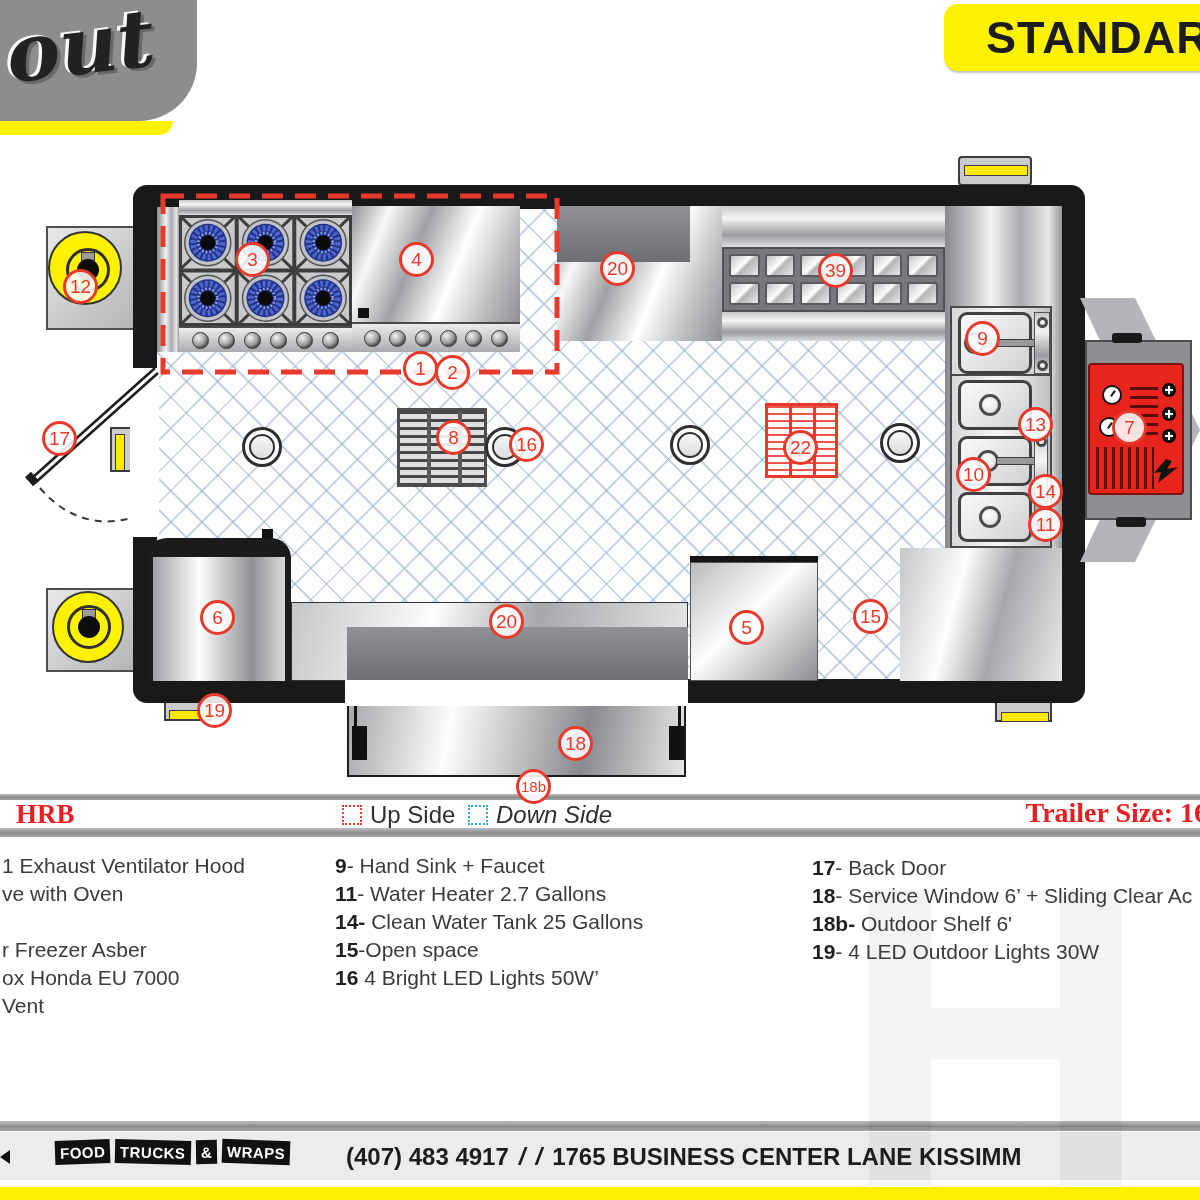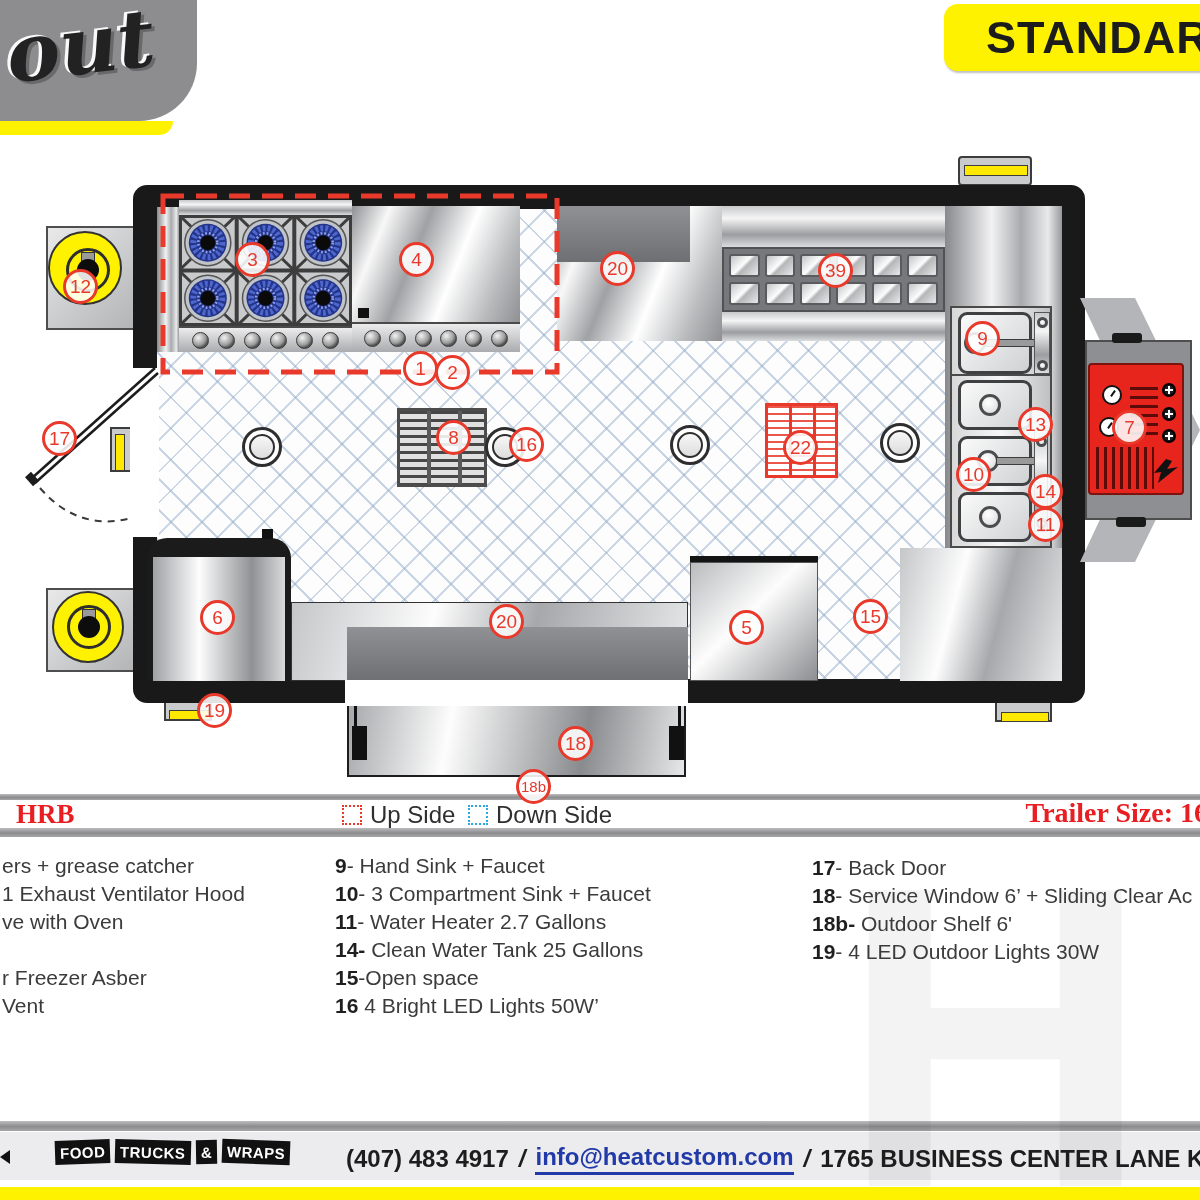--- a/index.html
+++ b/index.html
@@ -334,38 +334,37 @@
         <i></i>
       </div>
     </div>
 
   <div class="abs bar" style="top:794px;height:6px;"></div>
   <div class="abs serif-red" style="left:16px;top:799px;font-size:27px;">HRB</div>
   <div class="abs sidekey" style="left:342px;top:801px;">
     <span class="keysq" style="border:2px dotted #e8392b;"></span>
     <span>Up Side</span>
   </div>
-  <div class="abs sidekey" style="left:468px;top:801px;">
+  <div class="abs sidekey" style="left:468px;top:801px;font-style:italic;">
     <span class="keysq" style="border:2px dotted #29abe2;"></span>
     <span>Down Side</span>
   </div>
   <div class="abs serif-red" style="right:-8px;top:797px;font-size:28px;white-space:nowrap;">Trailer Size: 16</div>
   <div class="abs bar" style="top:828px;height:9px;"></div>
 
   <div class="lc" id="col1" style="left:2px;top:852px;">
-      <div>ers + grease catcher</div>
       <div>1 Exhaust Ventilator Hood</div>
       <div>ve with Oven</div>
       <div>&nbsp;</div>
       <div>r Freezer Asber</div>
+      <div>ox Honda EU 7000</div>
       <div>Vent</div>
     </div>
   <div class="lc" id="col2" style="left:335px;top:852px;">
       <div><span class="num">9</span><span>- Hand Sink + Faucet</span></div>
-      <div><span class="num">10</span><span>-  3 Compartment Sink + Faucet</span></div>
       <div><span class="num">11</span><span>- Water Heater 2.7 Gallons</span></div>
       <div><span class="num">14-</span><span> Clean Water Tank 25 Gallons</span></div>
       <div><span class="num">15</span><span>-Open space</span></div>
       <div><span class="num">16</span><span> 4 Bright LED Lights 50W’</span></div>
     </div>
   <div class="lc" id="col3" style="left:812px;top:854px;">
       <div><span class="num">17</span><span>- Back Door</span></div>
       <div><span class="num">18</span><span>- Service Window 6’ + Sliding Clear Ac</span></div>
       <div><span class="num">18b-</span><span> Outdoor Shelf 6'</span></div>
       <div><span class="num">19</span><span>- 4 LED Outdoor Lights 30W</span></div>
@@ -376,18 +375,17 @@
   <div class="abs" style="left:0;top:1150px;width:10px;height:14px;background:#111;clip-path:polygon(100% 0,100% 100%,0 50%);z-index:6;"></div>
   <div class="abs brand" id="brand">
       <span style="transform: rotate(-2deg);">FOOD</span>
       <span style="transform: rotate(1.5deg);">TRUCKS</span>
       <span style="transform: rotate(-1deg);">&amp;</span>
       <span style="transform: rotate(2deg);">WRAPS</span>
     </div>
   <div class="abs contact">
     <span>(407) 483 4917</span>
     <span style="font-style:italic;">/</span>
-    <span class="mail">info@heatcustom.com</span>
     <span style="font-style:italic;">/</span>
     <span>1765 BUSINESS CENTER LANE KISSIMM</span>
   </div>
   <div class="abs" style="left:0;top:1187px;width:1200px;height:13px;background:#fff200;"></div>
 </div>
 
 </body></html>

